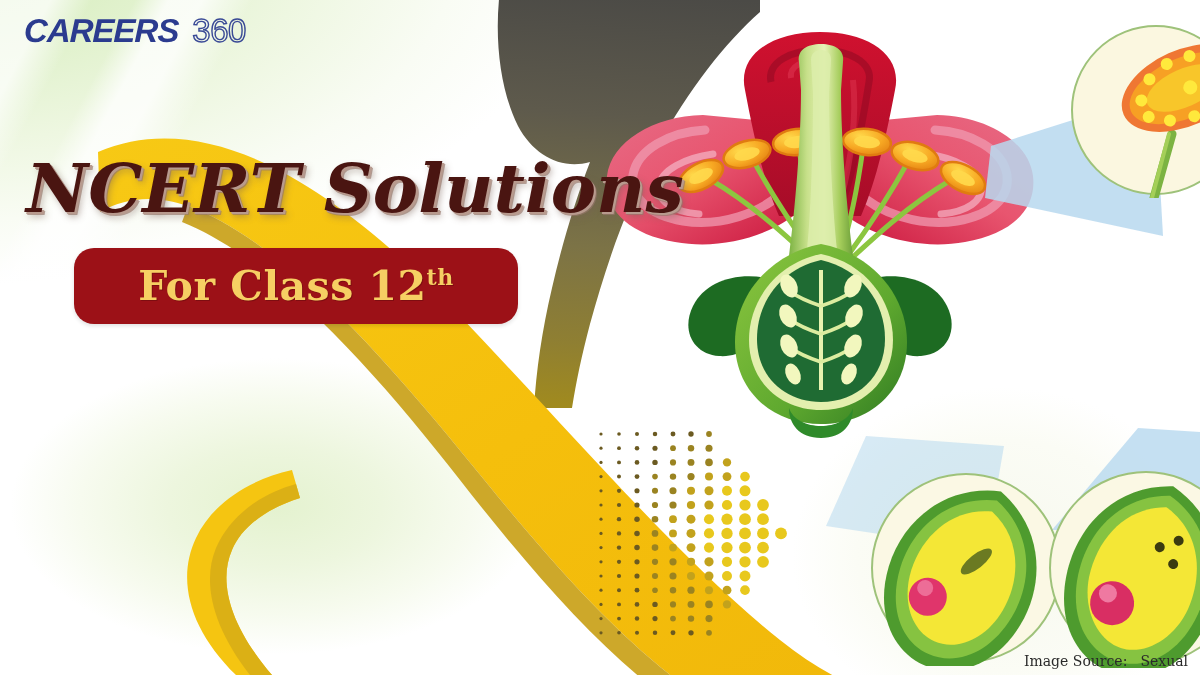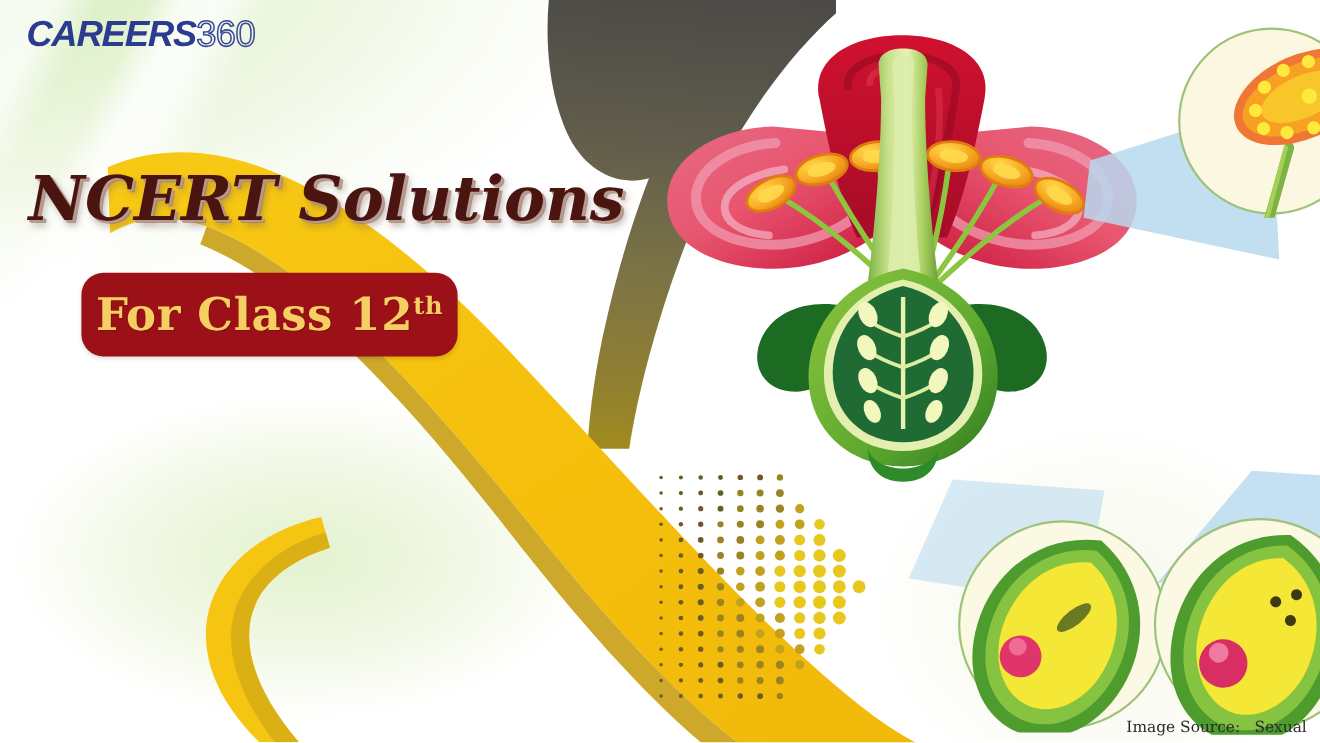--- a/index.html
+++ b/index.html
@@ -68,41 +68,41 @@
     letter-spacing:-1px;
   }
   .logo-360{
     font-family:"Liberation Sans",sans-serif;
     font-weight:normal;
     font-size:33px;
     color:#3a4a96;
     -webkit-text-stroke:1.4px #3a4a96;
     color:transparent;
     letter-spacing:-0.5px;
-    margin-left:0;
+    margin-left:14px;
   }
 
   
   .headline{
     position:absolute;left:26px;top:148px;
     font-family:"DejaVu Serif",serif;
     font-weight:bold;font-style:italic;
-    font-size:56px;
+    font-size:68px;
     color:#4a1511;
     letter-spacing:0px;
     text-shadow:
       2px 2px 0 #b89a8e,
       3px 3px 0 rgba(150,120,108,.65),
       4px 5px 7px rgba(120,95,85,.45);
     white-space:nowrap;
   }
 
   .class-badge{
     position:absolute;left:74px;top:248px;
-    width:342px;height:76px;
+    width:444px;height:76px;
     background:#9c1117;
     border-radius:20px;
     display:flex;align-items:center;justify-content:center;
     box-shadow:0 2px 4px rgba(0,0,0,.12);
   }
   .class-badge-text{
     font-family:"DejaVu Serif",serif;
     font-weight:bold;
     font-size:41px;
     color:#f6cf63;

